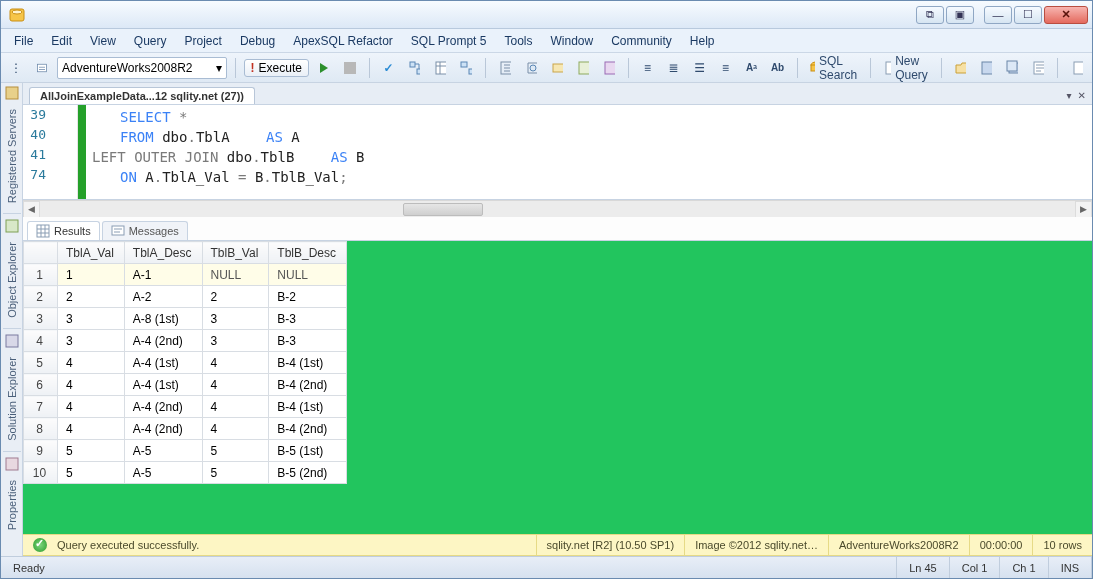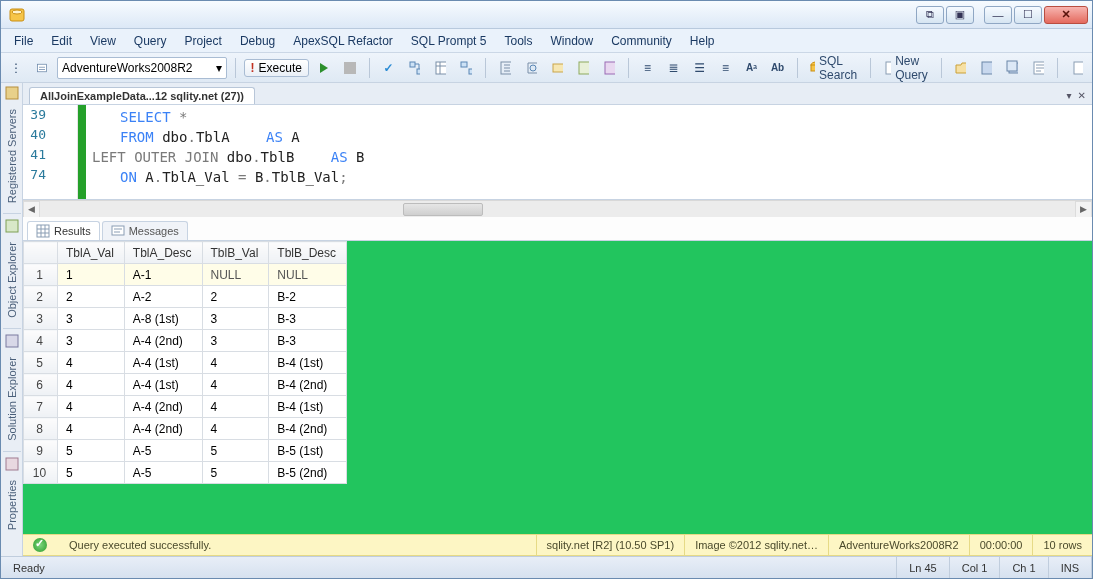--- a/index.html
+++ b/index.html
@@ -127,21 +127,21 @@
   table.grid .corner { background:linear-gradient(#fcfcfc,#eef1f5); width:34px; min-width:34px;}
   table.grid tr.highlight td { background:#fffde8; }
   table.grid tr.highlight td:first-child{ background:linear-gradient(#fcfcfc,#eef1f5);}
   .null { color:#555; }
 
   
   .msgbar {
     height:22px; background:#fdf6c4; border-top:1px solid #e6da86; border-bottom:1px solid #e6da86;
     display:flex; align-items:center; font-size:11px; color:#4a4a2c;
   }
-  .msgbar .cell { padding:0 10px; border-right:1px solid #e6da86; height:100%; display:flex; align-items:center; gap:22px;}
+  .msgbar .cell { padding:0 10px; border-right:1px solid #e6da86; height:100%; display:flex; align-items:center; gap:10px;}
   .msgbar .cell:last-child{ border-right:none;}
   .msgbar .first { flex:1;}
   .ok-circle{ width:14px;height:14px;border-radius:50%;background:radial-gradient(#7ed77e,#2a9a2a); position:relative;}
   .ok-circle::after{content:"✓"; position:absolute; left:2px; top:-1px; color:#fff; font-size:11px; font-weight:bold;}
 
   
   .statusbar {
     height:22px; background:linear-gradient(#e8eef7,#d6e1ef);
     border-top:1px solid #c0cddd; display:flex; align-items:center;
     font-size:11px; color:#333;

